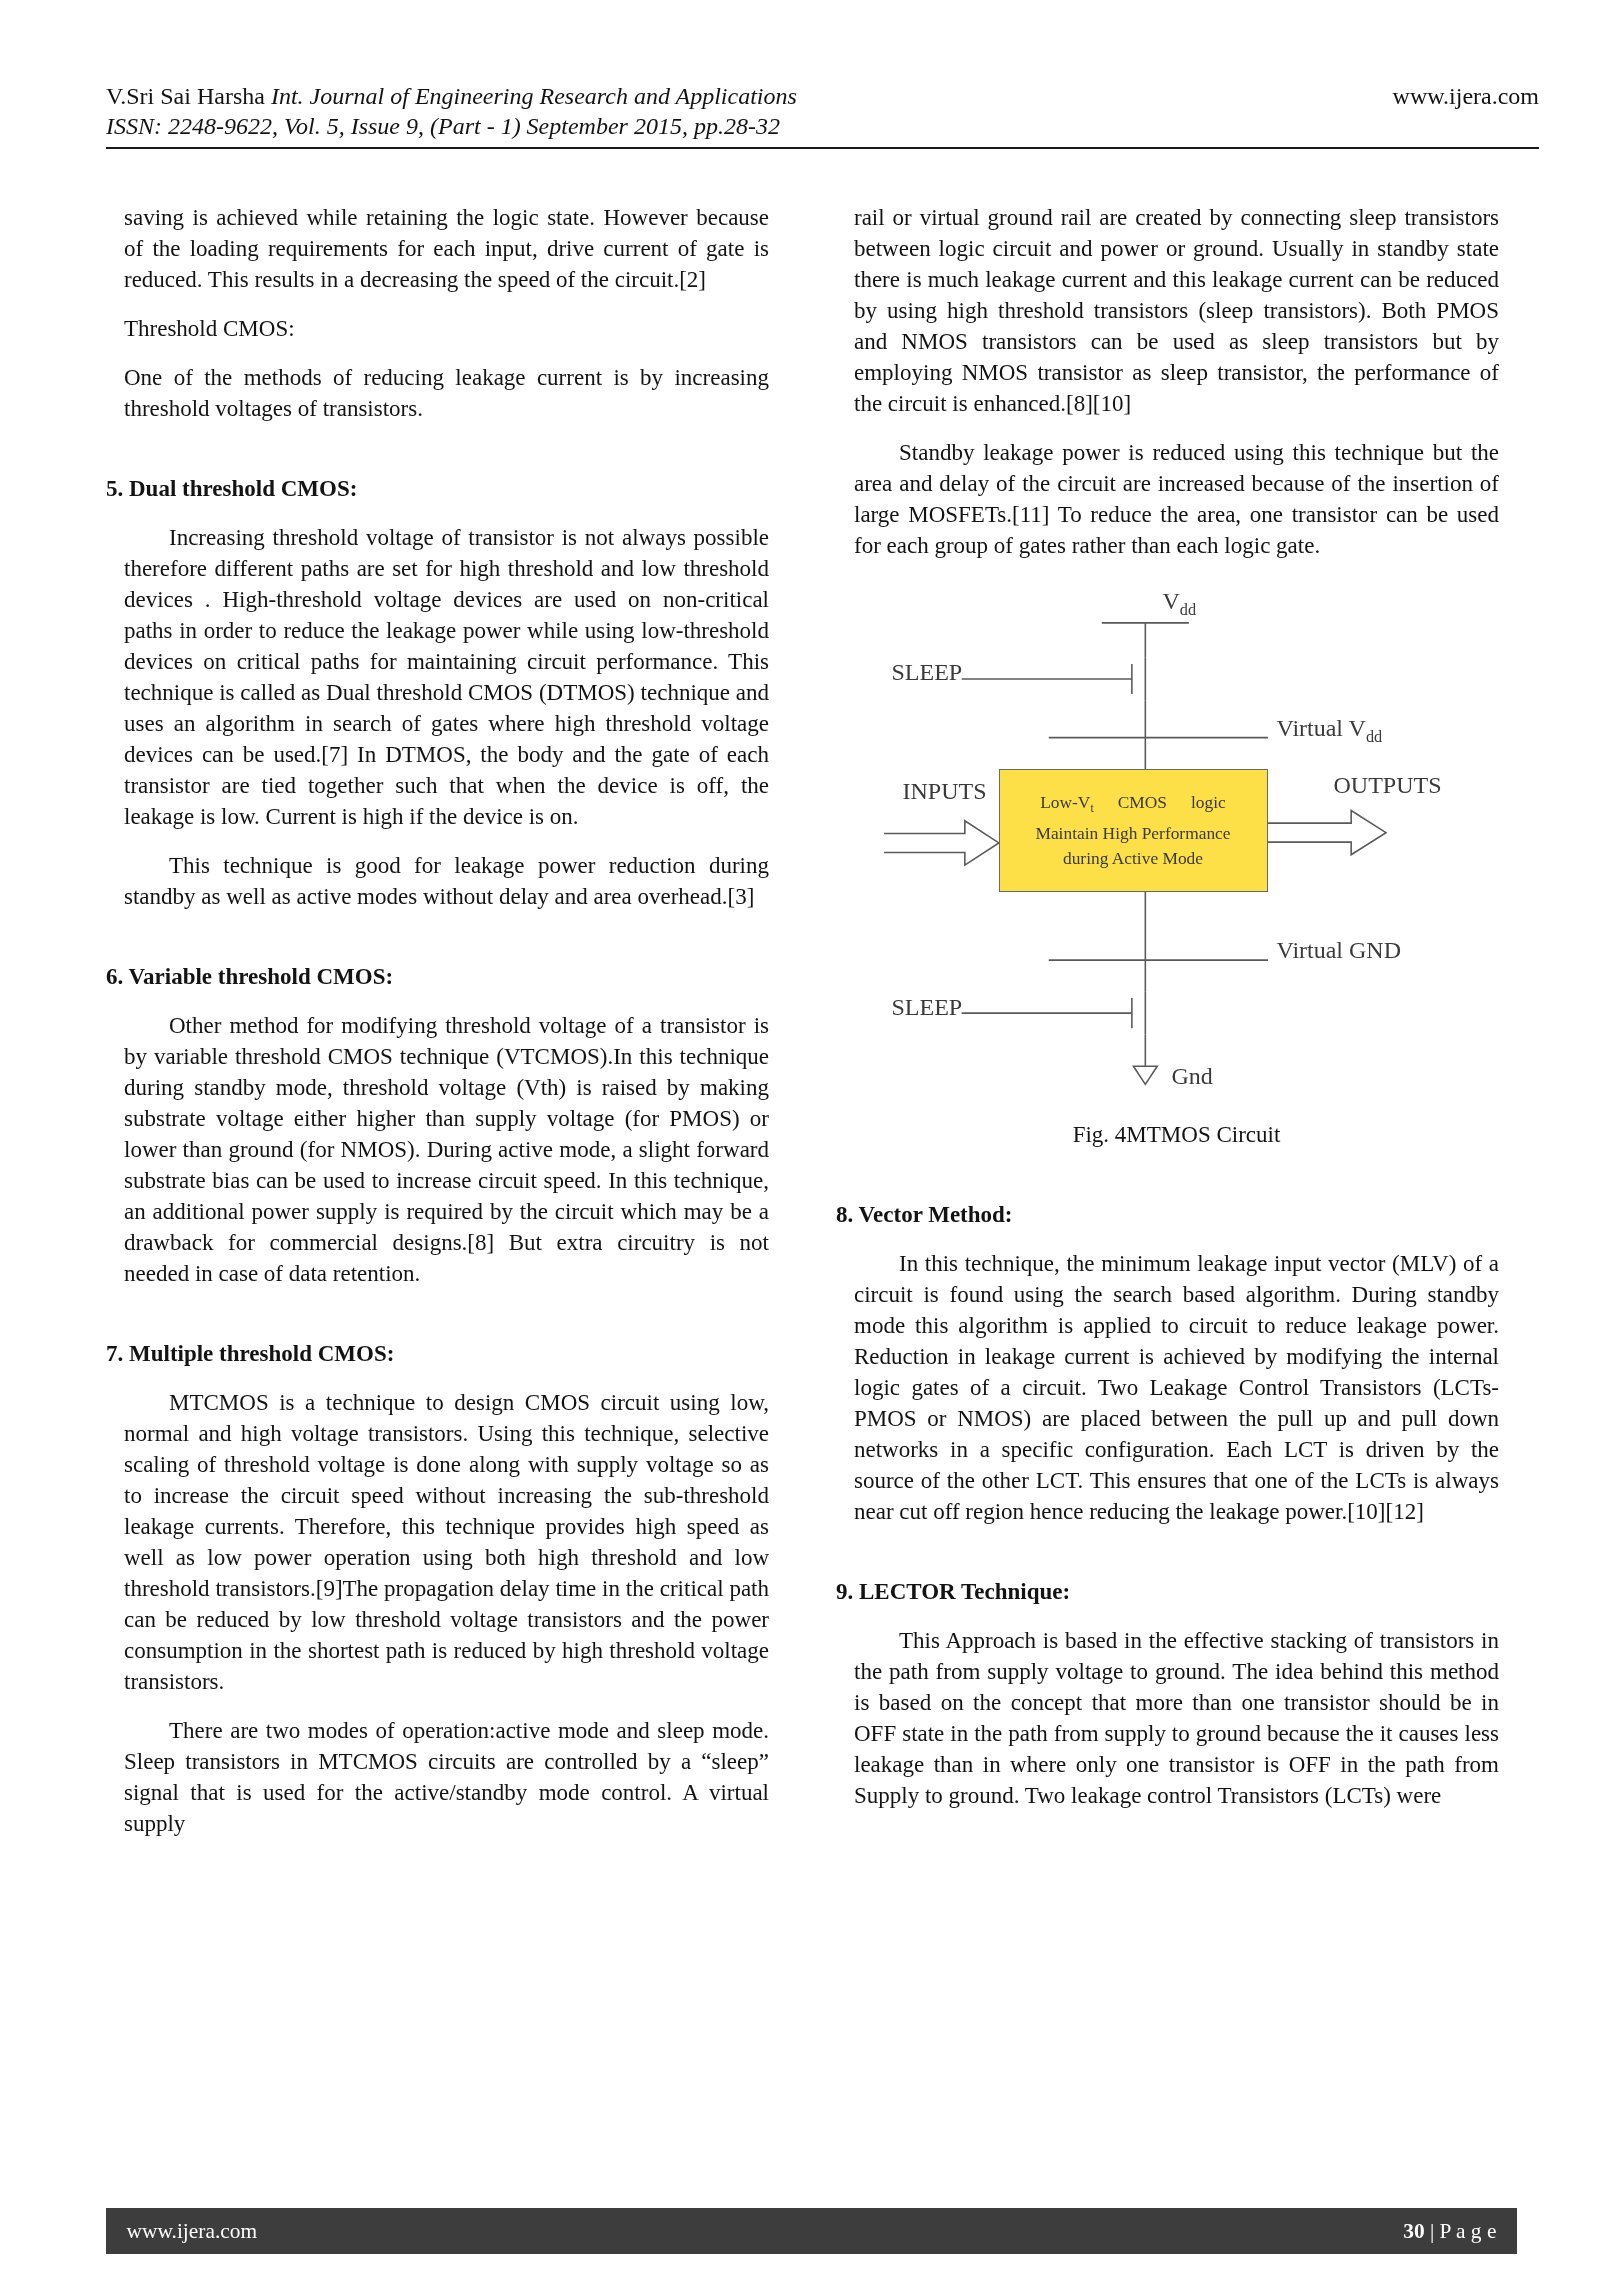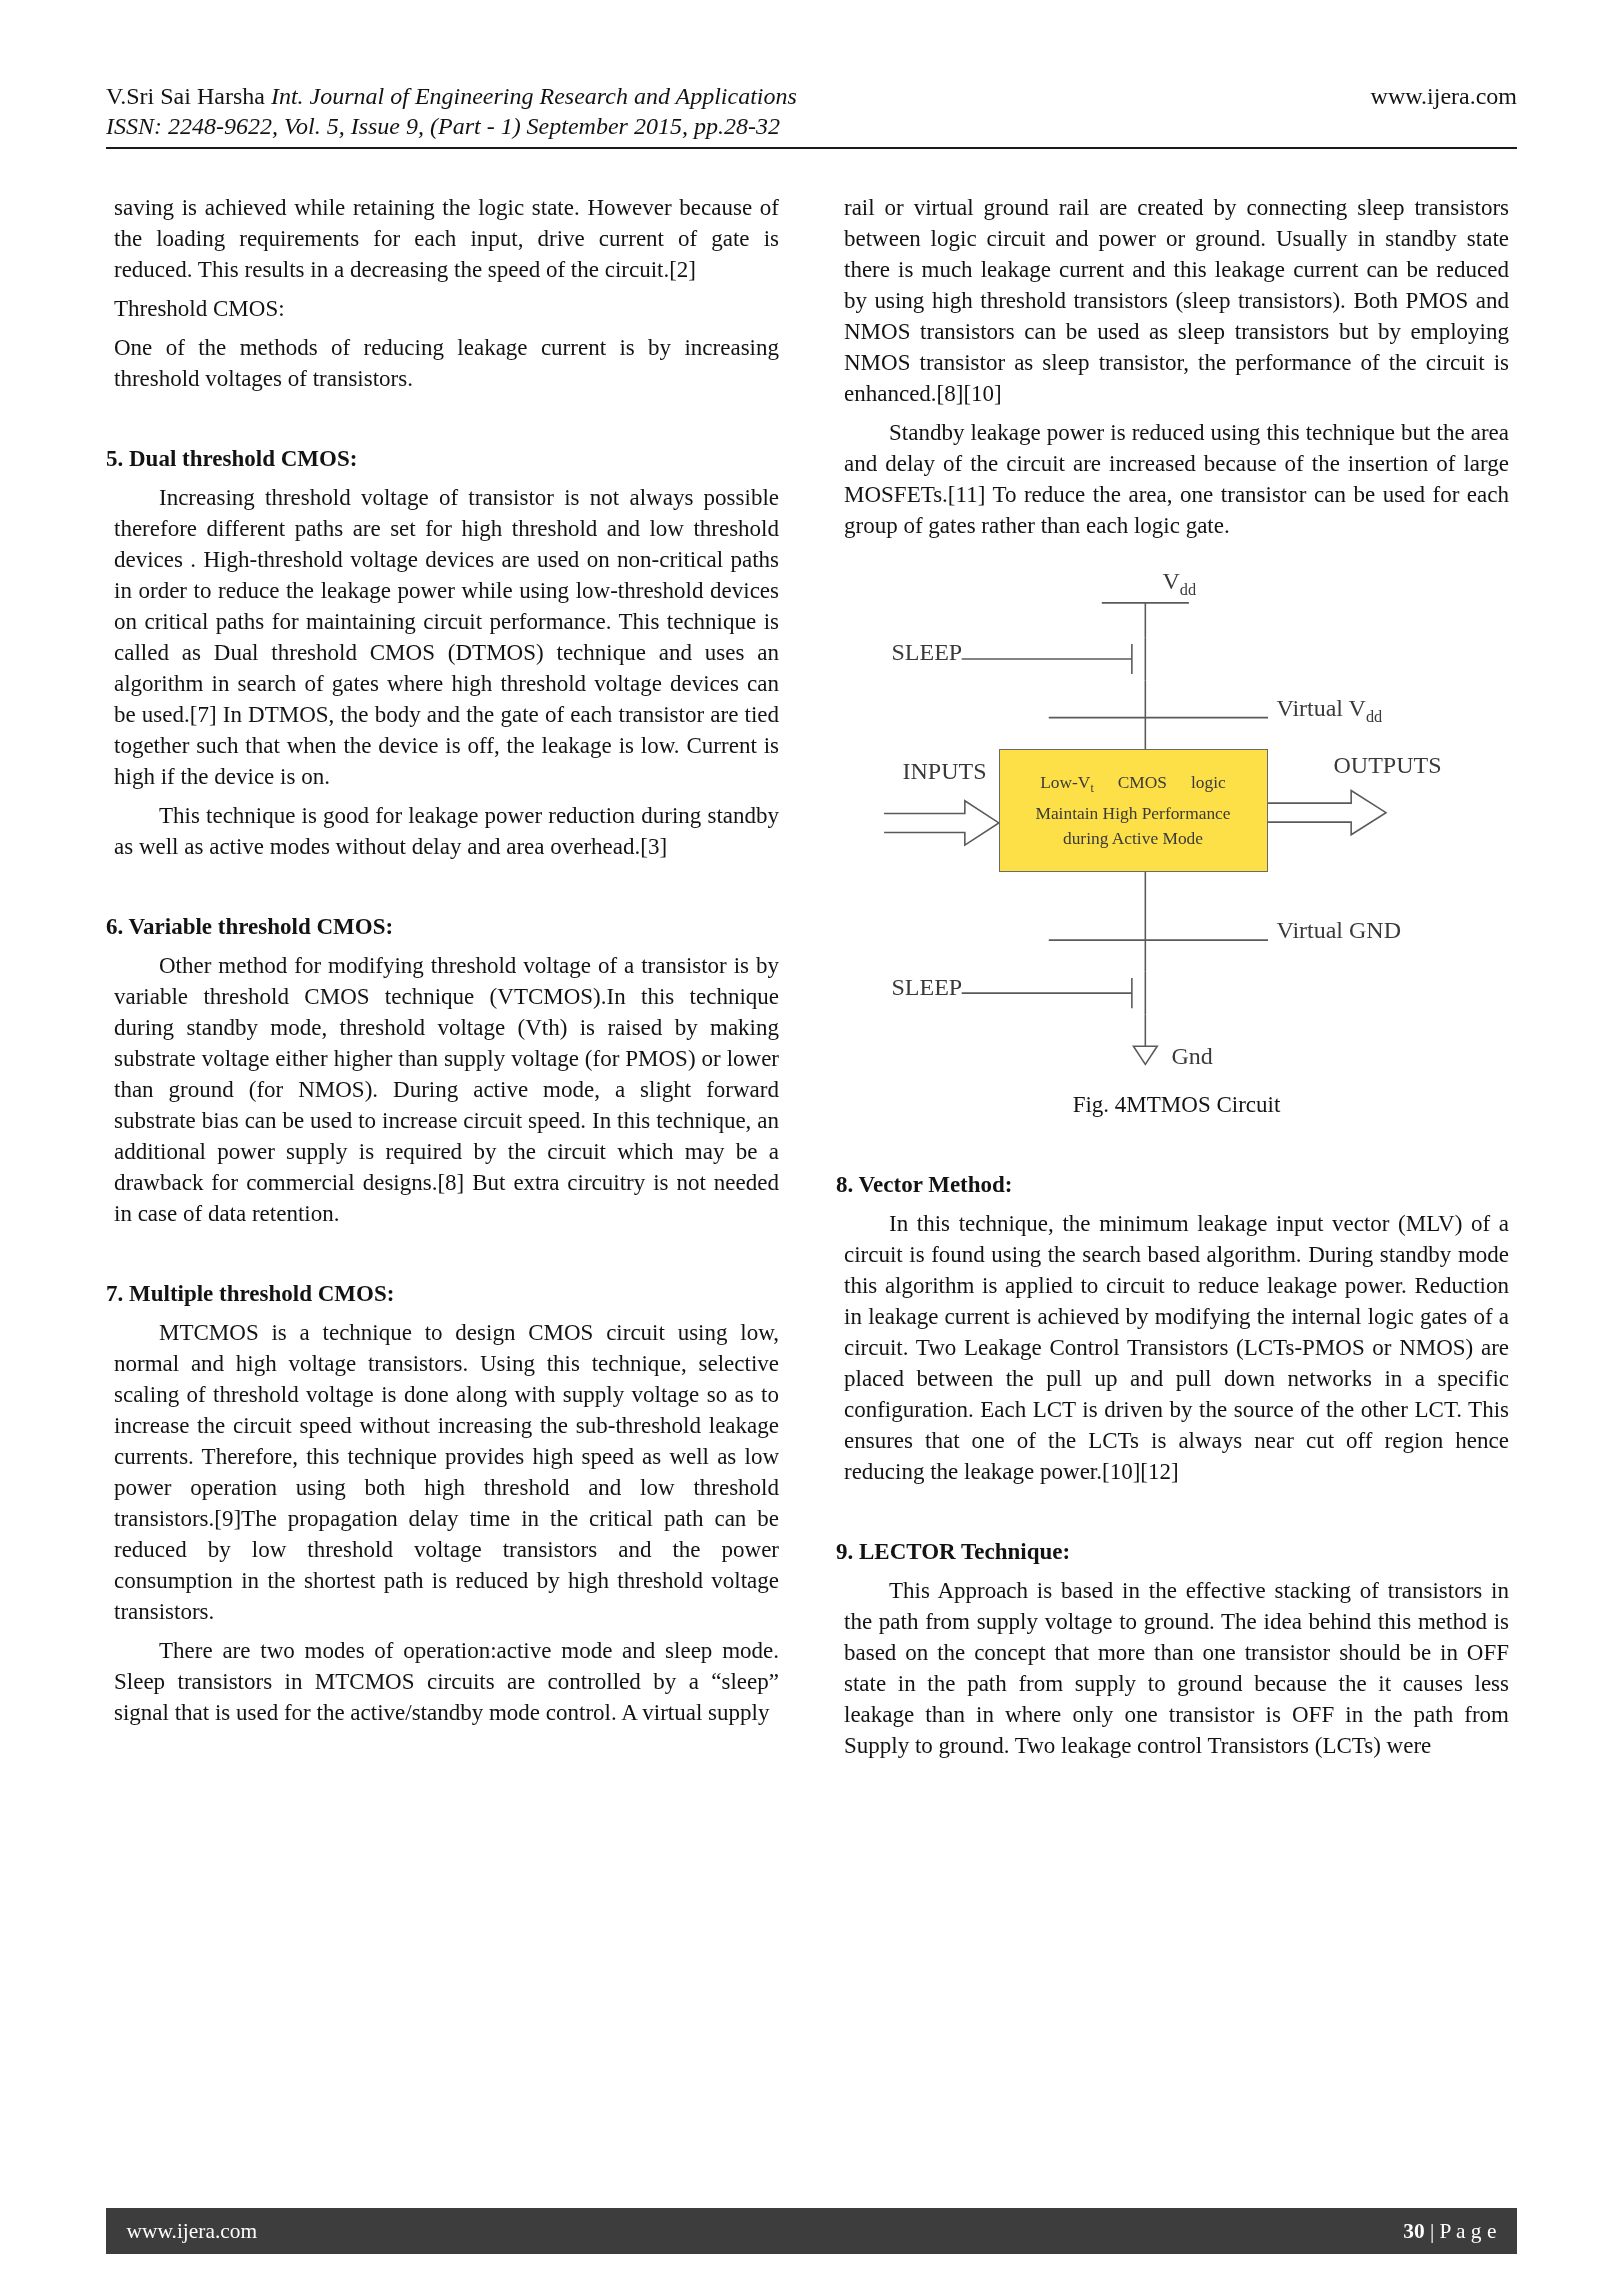--- a/index.html
+++ b/index.html
@@ -2,32 +2,32 @@
 <html style="font-size:12.7px"><head>
 <meta charset="utf-8">
 <style>
   * { margin:0; padding:0; box-sizing:border-box; }
   html, body { background:#ffffff; }
   body {
     width:1623px; height:2295px; position:relative;
     font-family:"Liberation Serif", serif; color:#131313;
     overflow:hidden;
   }
-  .page { position:absolute; inset:0; padding:82px 106px 0 106px; }
+  .page { position:absolute; inset:0; padding:82px 84px 0 106px; }
 
   
   .header-line1 { display:flex; justify-content:space-between; align-items:baseline; font-size:24px; line-height:28.5px; }
   .journal-italic { font-style:italic; }
   .header-line2 { font-size:24px; line-height:28.5px; font-style:italic; margin-top:1.6px; }
   .header-rule { border:none; border-top:2.4px solid #1a1a1a; margin-top:6.3px; }
 
   
   .columns { display:flex; gap:49px; margin-top:35px; }
   .col { width:681px; font-size:23px; line-height:31px; text-align:justify; }
-  .col p { margin:8px; }
+  .col p { margin:18px; }
   .indent { text-indent:45px; }
   .gap-top { margin-top:49px; }
   .gap-top-lg { margin-top:62px; }
   .sec-heading { font-size:23px; font-weight:bold; line-height:31px; }
 
   
   .figure { position:relative; width:618px; height:513px; margin:27px auto 0 auto; }
   .figure svg { position:absolute; left:0; top:0; }
   .fig-label { position:absolute; font-size:24px; line-height:20.6px; color:#3a3a3a; white-space:nowrap; }
   .fig-label sub, .logic-box sub { font-size:0.68em; }

